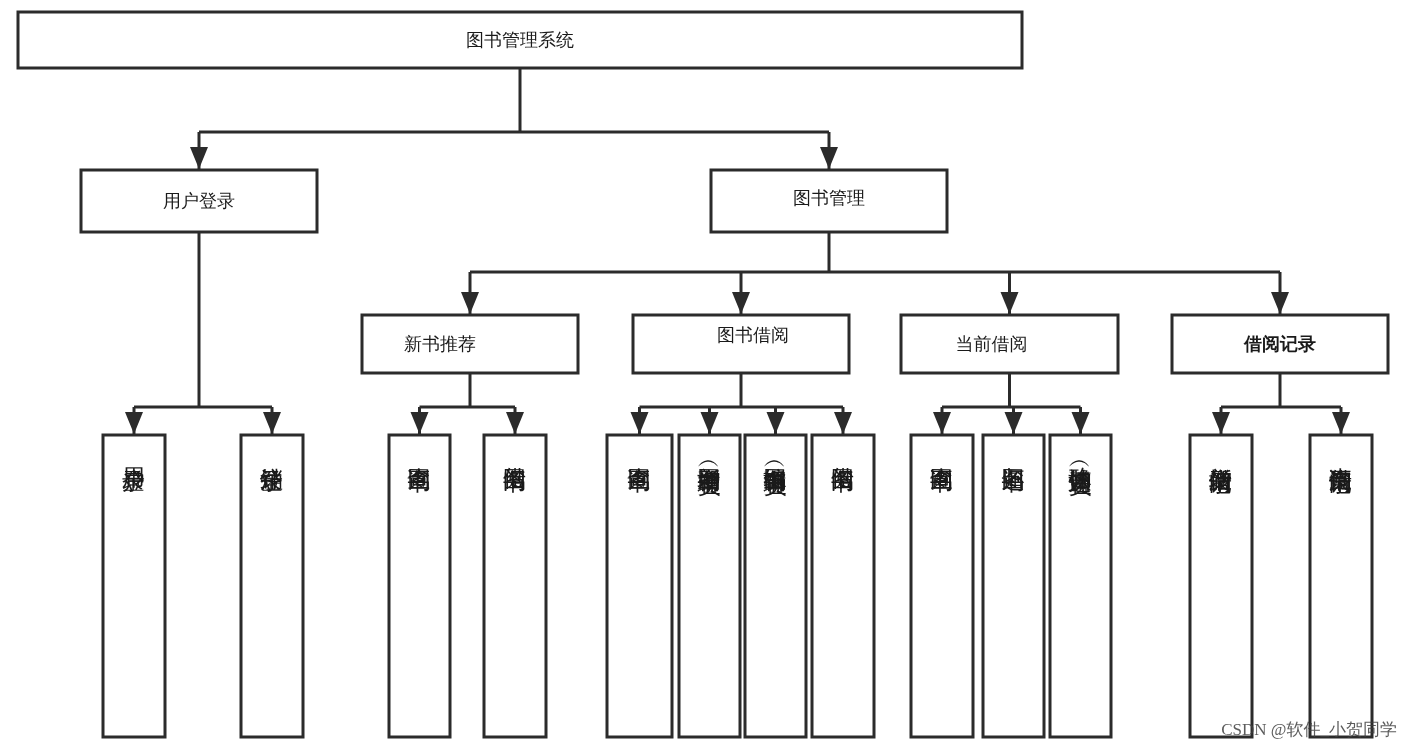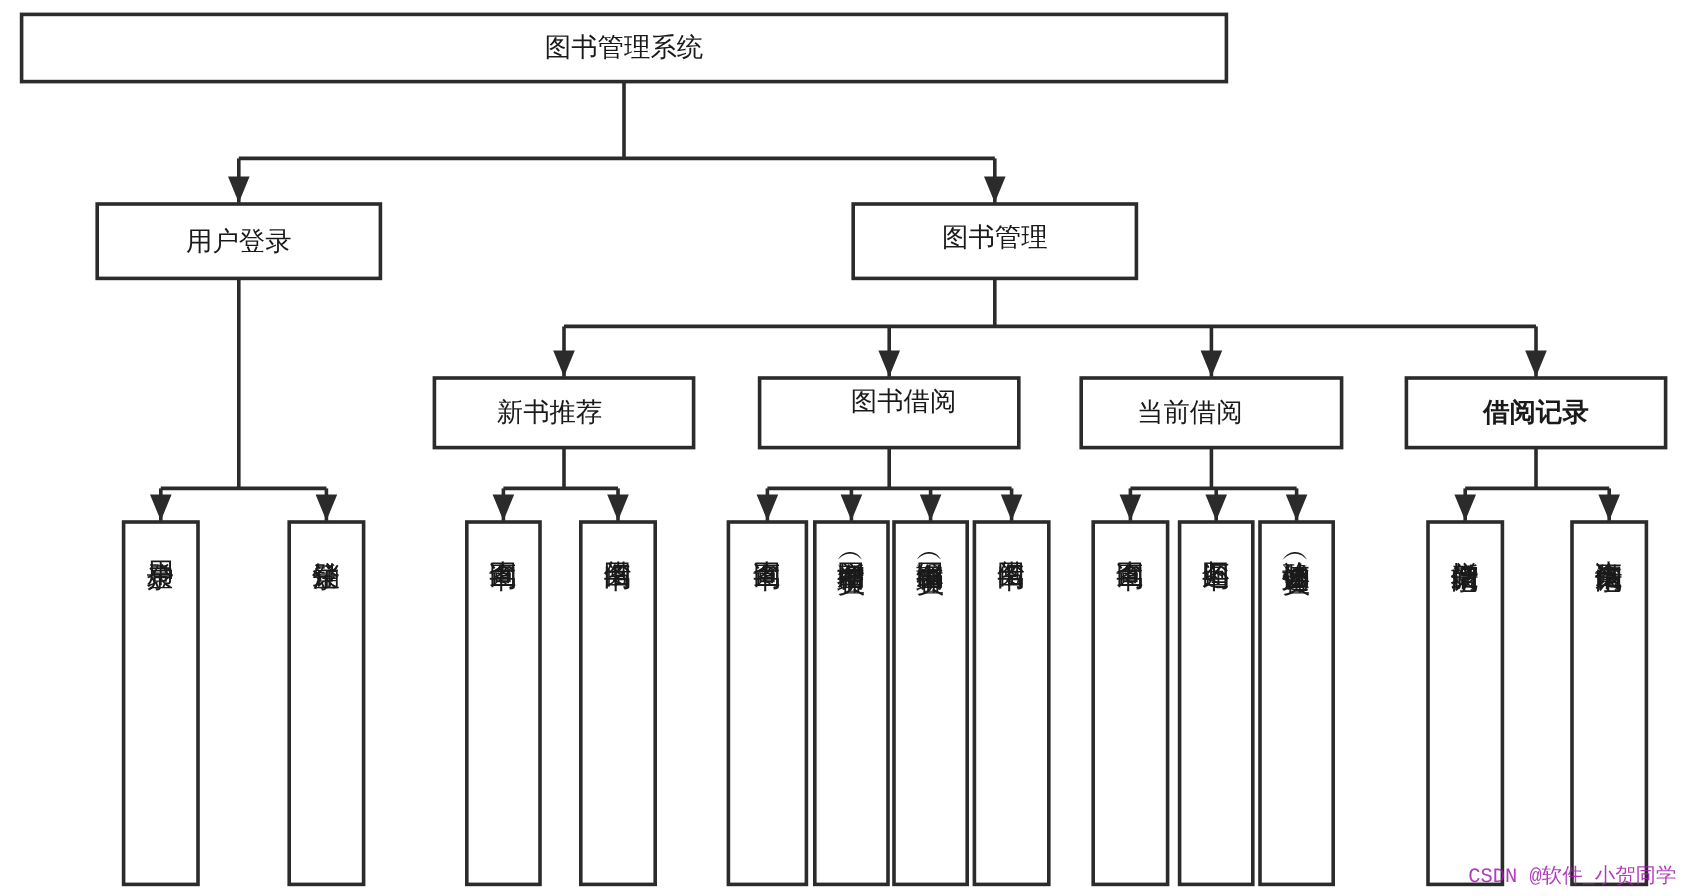--- a/index.html
+++ b/index.html
@@ -52,35 +52,35 @@
     letter-spacing: 1px;
     display: flex;
     align-items: center;
     justify-content: flex-start;
     white-space: nowrap;
     pointer-events: none;
   }
   .hlabel {
     position: absolute;
     font-family: "Liberation Sans", "DejaVu Sans", sans-serif;
-    font-size: 22px;
+    font-size: 18px;
     color: #1a1a1a;
     display: flex;
     align-items: center;
     justify-content: center;
     white-space: nowrap;
     pointer-events: none;
   }
   #watermark {
     position: absolute;
     right: 8px;
     bottom: 6px;
-    font-family: Liberation Mono, monospace;
+    font-family: Liberation Serif, serif;
     font-size: 17px;
-    color: #a21caf;
+    color: #404040;
     opacity: 0.85;
     white-space: nowrap;
   }
 </style>
 </head>
 <body>
 
 <div id="diagram-root">
 
   <svg id="tree-svg" viewBox="0 0 1405 747" xmlns="http://www.w3.org/2000/svg">
@@ -159,21 +159,21 @@
         <rect x="1050" y="435" width="61" height="302" class="node-rect"></rect>
         <rect x="1190" y="435" width="62" height="302" class="node-rect"></rect>
         <rect x="1310" y="435" width="62" height="302" class="node-rect"></rect>
       </g>
   </svg>
 
   <div id="labels-layer">
       <div class="hlabel" style="left: 18px; top: 12px; width: 1004px; height: 56px;">图书管理系统</div>
       <div class="hlabel" style="left: 81px; top: 170px; width: 236px; height: 62px;">用户登录</div>
       <div class="hlabel" style="left: 711px; top: 170px; width: 236px; height: 55px;">图书管理</div>
-      <div class="hlabel" style="left: 362px; top: 315px; width: 192px; height: 58px; text-align: center;">新书推荐</div>
+      <div class="hlabel" style="left: 344px; top: 315px; width: 192px; height: 58px; text-align: center;">新书推荐</div>
       <div class="hlabel" style="left: 633px; top: 315px; width: 216px; height: 40px; margin-left: 12px;">图书借阅</div>
       <div class="hlabel" style="left: 901px; top: 315px; width: 181px; height: 58px;">当前借阅</div>
       <div class="hlabel" style="left: 1172px; top: 315px; width: 216px; height: 58px; font-weight: bold;">借阅记录</div>
       <div class="vlabel" style="left: 103px; top: 449px; width: 62px; height: 282px;">用户登录</div>
       <div class="vlabel" style="left: 241px; top: 449px; width: 62px; height: 282px;">注销登录</div>
       <div class="vlabel" style="left: 389px; top: 449px; width: 61px; height: 282px;">查询图书</div>
       <div class="vlabel" style="left: 484px; top: 449px; width: 62px; height: 282px;">借阅图书</div>
       <div class="vlabel" style="left: 607px; top: 449px; width: 65px; height: 282px;">查询图书</div>
       <div class="vlabel" style="left: 679px; top: 449px; width: 61px; height: 282px;">新增图书（管理员）</div>
       <div class="vlabel" style="left: 745px; top: 449px; width: 61px; height: 282px;">编辑图书（管理员）</div>

